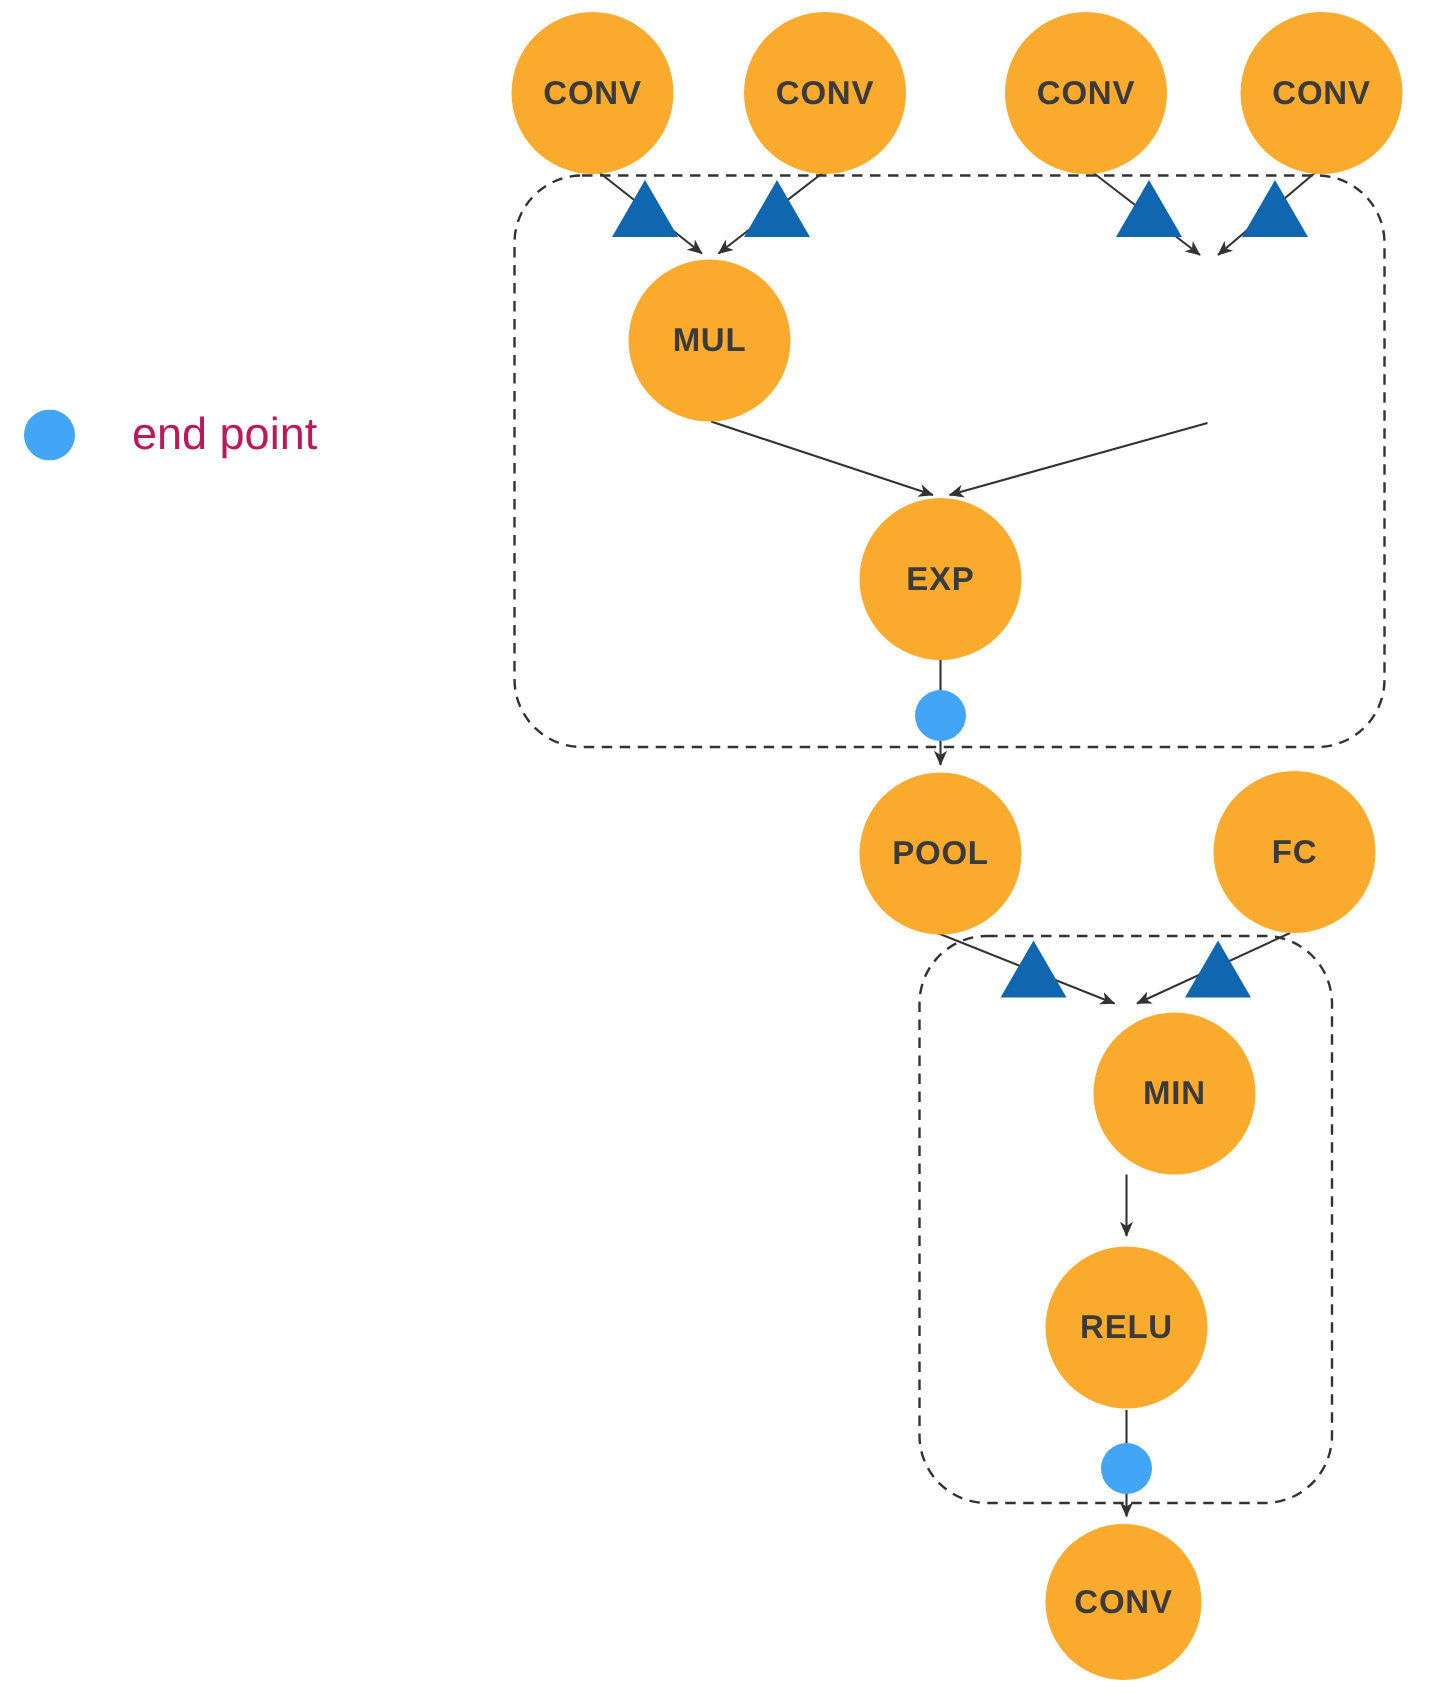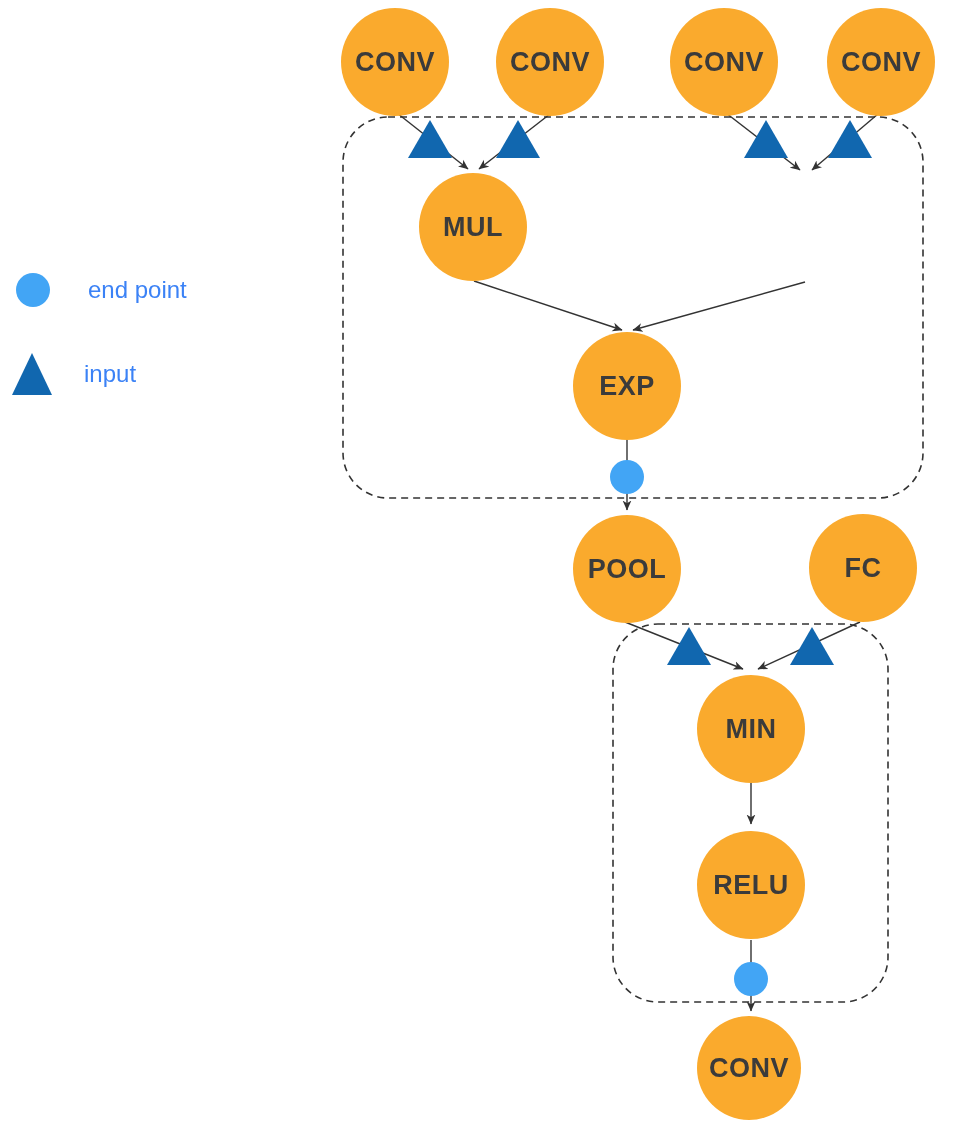--- a/index.html
+++ b/index.html
@@ -24,21 +24,21 @@
   .node {
     position: absolute;
     width: 108px;
     height: 108px;
     border-radius: 50%;
     background: #FAAA2D;
     display: flex;
     align-items: center;
     justify-content: center;
     font-weight: bold;
-    font-size: 27px;
+    font-size: 22px;
     letter-spacing: 0.5px;
     color: #3B3B3B;
     z-index: 2;
     box-sizing: border-box;
   }
   .node.small {
     width: 104px;
     height: 104px;
   }
   .group-box {
@@ -62,22 +62,22 @@
   }
   .legend-item {
     position: absolute;
     display: flex;
     align-items: center;
     z-index: 3;
   }
   #legend-end-point { left: 16px; top: 273px; }
   #legend-input     { left: 12px; top: 353px; }
   .legend-label {
-    font-size: 24px;
-    color: #3b82f6;
+    font-size: 30px;
+    color: #be185d;
     white-space: nowrap;
   }
   #legend-end-point .legend-label { margin-left: 38px; }
   #legend-input .legend-label     { margin-left: 32px; }
 </style>
 </head>
 <body>
 
 <div id="canvas">
 
@@ -131,36 +131,30 @@
   </div>
   <div class="node" style="left:573px; top:332px;text-align:center;">
     <span>EXP</span>
   </div>
   <div class="node" style="left:809px; top:514px;">
     <span>FC</span>
   </div>
   <div class="node" style="left:573px; top:515px;">
     <span>POOL</span>
   </div>
-  <div class="node" style="left:697px; top:675px;">
+  <div class="node" style="left:729px; top:675px;">
     <span>MIN</span>
   </div>
   <div class="node" style="left:697px; top:831px;align-items:center;">
     <span>RELU</span>
   </div>
   <div class="node small" style="left:697px; top:1016px;">
     <span>CONV</span>
   </div>
 
   <div class="legend-item" id="legend-end-point">
     <svg width="34" height="34">
       <circle cx="17" cy="17" r="17" fill="#42A5F5"></circle>
     </svg>
     <span class="legend-label">end point</span>
   </div>
-  <div class="legend-item" id="legend-input">
-    <svg width="40" height="42">
-      <polygon points="20,0 0,42 40,42" fill="#1167AF"></polygon>
-    </svg>
-    <span class="legend-label">input</span>
-  </div>
 
 </div>
 
 </body></html>

